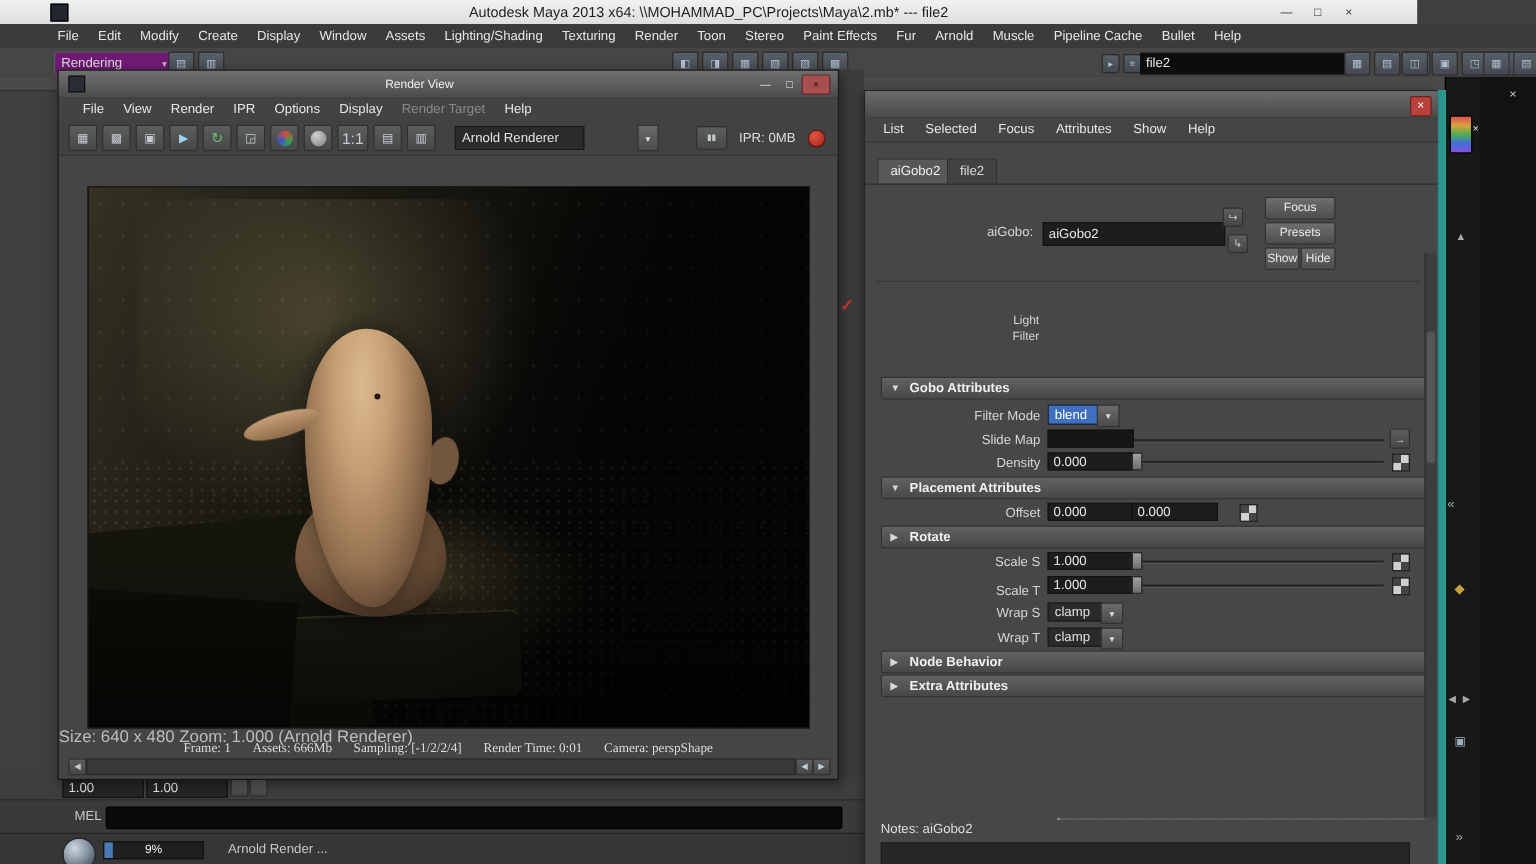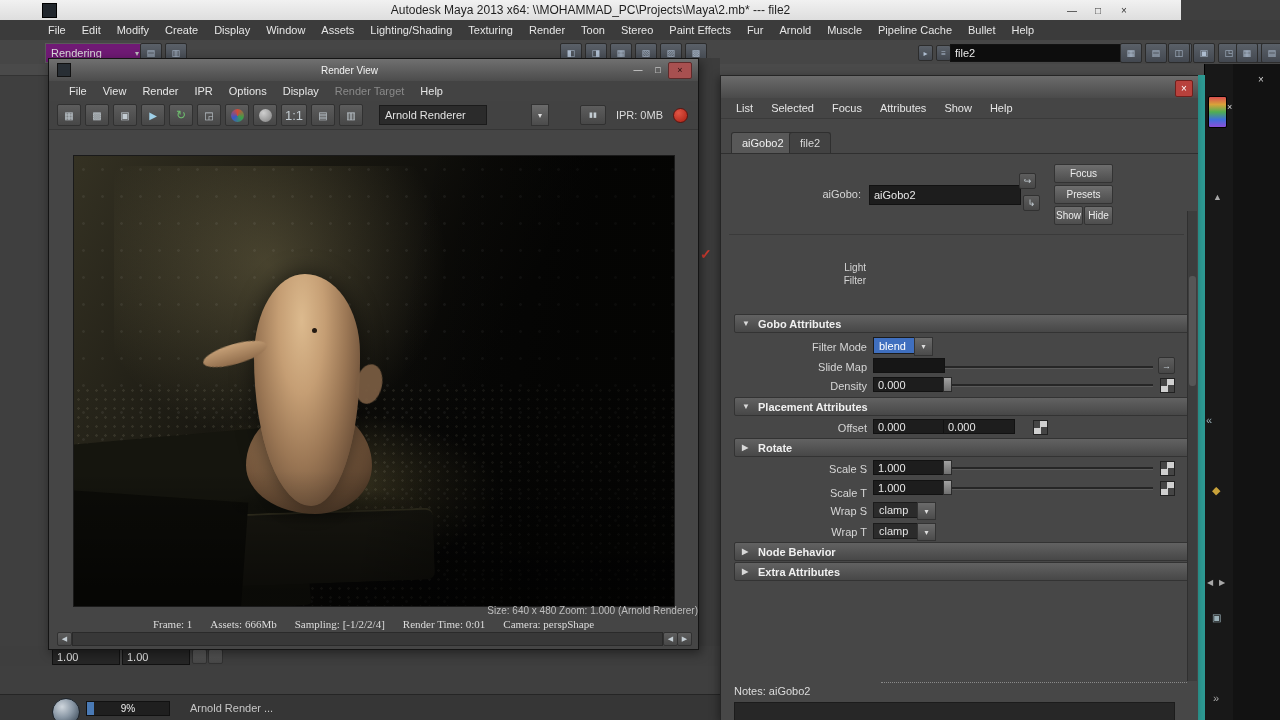--- a/index.html
+++ b/index.html
@@ -122,20 +122,24 @@
     <div class="abs field" style="left:52px;top:3px;width:58px;height:14px;background:#262626;">
       <span>1.00</span>
     </div>
     <div class="abs field" style="left:122px;top:3px;width:58px;height:14px;background:#262626;">
       <span>1.00</span>
     </div>
     <div class="abs icon-btn" style="left:192px;top:3px;width:13px;height:13px;"></div>
     <div class="abs icon-btn" style="left:208px;top:3px;width:13px;height:13px;"></div>
   </div>
 
+  <div class="abs" style="left:0;top:666px;width:720px;height:28px;background:#3a3a3a;border-top:1px solid #2c2c2c;">
+    <span class="abs txt" style="left:62px;top:7px;color:#c8c8c8;">MEL</span>
+    <div class="abs" style="left:88px;top:5px;width:612px;height:17px;background:#0a0a0a;border:1px solid #000;border-radius:2px;"></div>
+  </div>
 
   <div class="abs" style="left:0;top:694px;width:720px;height:26px;background:#363636;border-top:1px solid #252525;overflow:hidden;">
     <div class="abs" style="left:52px;top:3px;width:26px;height:26px;border-radius:50%;background:radial-gradient(circle at 35% 30%, #cfd6dd, #8795a3 45%, #4a5866 80%, #2e3842);border:1px solid #1d242b;"></div>
     <div class="abs" style="left:86px;top:6px;width:82px;height:13px;background:#1f1f1f;border:1px solid #111;">
       <div class="abs" style="left:0;top:0;width:9%;height:13px;background:#4a7ab5;"></div>
       <div class="abs" style="left:0;right:0;top:1px;text-align:center;font-size:10px;color:#eee;">9%</div>
     </div>
     <span class="abs txt" style="left:190px;top:7px;color:#c6c6c6;">Arnold Render ...</span>
   </div>
 
@@ -216,21 +220,21 @@
       <div class="abs" style="left:150px;top:330px;width:190px;height:40px;background:radial-gradient(ellipse, rgba(0,0,0,.55), transparent 70%);"></div>
       <div class="abs" style="left:172px;top:250px;width:126px;height:108px;background:radial-gradient(ellipse at 40% 30%, #a8835d, #6e5138 60%, #3f2e20 95%);border-radius:50% 50% 45% 55% / 55% 55% 45% 45%;filter:blur(.6px);"></div>
       <div class="abs" style="left:180px;top:118px;width:106px;height:232px;background:radial-gradient(ellipse at 45% 20%, #dcba8e 0%, #c59e74 28%, #9a7654 55%, #6b4f38 80%, #453225 100%);border-radius:48% 52% 46% 54% / 36% 34% 62% 64%;box-shadow:0 0 22px rgba(0,0,0,.55);filter:blur(.5px);"></div>
       <div class="abs" style="left:128px;top:188px;width:66px;height:20px;background:linear-gradient(#c7a178,#8f6c4b);border-radius:50%;transform:rotate(-16deg);filter:blur(.4px);"></div>
       <div class="abs" style="left:282px;top:208px;width:26px;height:40px;background:#7d5f44;border-radius:50%;transform:rotate(12deg);filter:blur(.6px);opacity:.9;"></div>
       <div class="abs" style="left:238px;top:172px;width:5px;height:5px;background:#241a12;border-radius:50%;"></div>
       <div class="abs" style="left:0;top:0;width:600px;height:450px;background:linear-gradient(100deg, transparent 52%, rgba(2,2,1,.55) 78%);"></div>
       <div class="abs" style="left:0;top:0;width:600px;height:450px;background:linear-gradient(to bottom, transparent 70%, rgba(0,0,0,.5) 96%);"></div>
     </div>
 
-    <div class="abs" style="left:0;right:0;top:546px;text-align:right;font-size:10px;color:#bdbdbd;white-space:nowrap;">Size: 640 x 480  Zoom: 1.000    (Arnold Renderer)</div>
+    <div class="abs" style="left:0;right:0;top:546px;text-align:left;font-size:14px;color:#bdbdbd;white-space:nowrap;">Size: 640 x 480  Zoom: 1.000    (Arnold Renderer)</div>
 
     <div class="abs flex" style="left:0;right:0;top:558px;height:13px;justify-content:center;gap:18px;font-family:Liberation Serif, serif;">
       <span class="txt">Frame: 1</span>
       <span class="txt">Assets: 666Mb</span>
       <span class="txt">Sampling: [-1/2/2/4]</span>
       <span class="txt">Render Time: 0:01</span>
       <span class="txt">Camera: perspShape</span>
     </div>
 
     <div class="abs icon-btn" style="left:8px;top:573px;width:13px;height:12px;font-size:7px;">◀</div>

